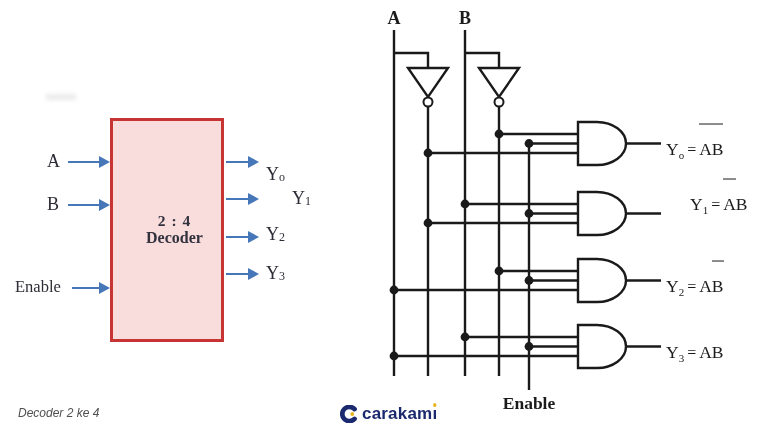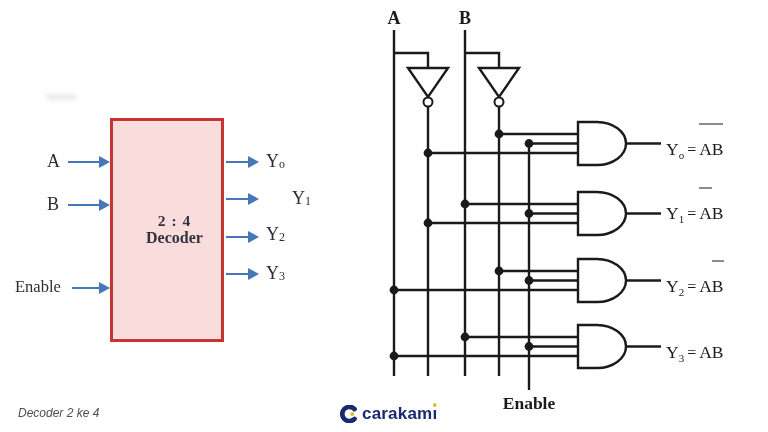--- a/index.html
+++ b/index.html
@@ -62,21 +62,21 @@
       <div class="shaft" style="left: 68px; width: 31px; top: 160.8px;"></div>
       <div class="head" style="left: 99px; top: 156px;"></div>
       <div class="pin-label" style="top: 194px; left: 47px;">B</div>
       <div class="shaft" style="left: 68px; width: 31px; top: 203.8px;"></div>
       <div class="head" style="left: 99px; top: 199px;"></div>
       <div class="pin-label" style="top: 277px; left: 15px; font-size: 16.5px;">Enable</div>
       <div class="shaft" style="left: 72px; width: 27px; top: 286.8px;"></div>
       <div class="head" style="left: 99px; top: 282px;"></div>
       <div class="shaft" style="left: 226px; width: 22px; top: 160.8px;"></div>
       <div class="head" style="left: 248px; top: 156px;"></div>
-      <div class="pin-label" style="left: 266px; top: 151px;"><span>Y</span><span class="sub">o</span></div>
+      <div class="pin-label" style="left: 266px; top: 164px;"><span>Y</span><span class="sub">o</span></div>
       <div class="shaft" style="left: 226px; width: 22px; top: 197.8px;"></div>
       <div class="head" style="left: 248px; top: 193px;"></div>
       <div class="pin-label" style="left: 266px; top: 188px; margin-left: 26px;"><span>Y</span><span class="sub">1</span></div>
       <div class="shaft" style="left: 226px; width: 22px; top: 235.8px;"></div>
       <div class="head" style="left: 248px; top: 231px;"></div>
       <div class="pin-label" style="left: 266px; top: 224px;"><span>Y</span><span class="sub">2</span></div>
       <div class="shaft" style="left: 226px; width: 22px; top: 272.8px;"></div>
       <div class="head" style="left: 248px; top: 268px;"></div>
       <div class="pin-label" style="left: 266px; top: 263px;"><span>Y</span><span class="sub">3</span></div>
     </div>
@@ -125,21 +125,21 @@
       <line x1="626" y1="280.5" x2="661" y2="280.5" stroke="#1a1a1a" stroke-width="2.4"></line>
       <path d="M578,325 H597 A29,21.5 0 0 1 597,368 H578 Z" fill="#ffffff" stroke="#1a1a1a" stroke-width="2.4"></path>
       <line x1="626" y1="346.5" x2="661" y2="346.5" stroke="#1a1a1a" stroke-width="2.4"></line>
       <text x="394" y="24" text-anchor="middle" fill="#1b1b1b" font-family="&quot;Liberation Serif&quot;,&quot;DejaVu Serif&quot;,serif" font-size="18" font-weight="600">A</text>
       <text x="465" y="24" text-anchor="middle" fill="#1b1b1b" font-family="&quot;Liberation Serif&quot;,&quot;DejaVu Serif&quot;,serif" font-size="18" font-weight="600">B</text>
       <text x="529" y="409" text-anchor="middle" fill="#1b1b1b" font-family="&quot;Liberation Serif&quot;,&quot;DejaVu Serif&quot;,serif" font-size="17.5" font-weight="600">Enable</text>
     </svg>
 
   <div id="equations">
       <div class="equation" style="top: 143.5px;"><span>Y</span><span class="eq-sub">o</span><span class="eq-eq">=</span><span class="term bar">AB</span></div>
-      <div class="equation" style="top: 208px;"><span>Y</span><span class="eq-sub">1</span><span class="eq-eq">=</span><span class="term bar">A</span><span class="term">B</span></div>
+      <div class="equation" style="top: 199px; margin-left: 24px;"><span>Y</span><span class="eq-sub">1</span><span class="eq-eq">=</span><span class="term bar">A</span><span class="term">B</span></div>
       <div class="equation" style="top: 280.5px;"><span>Y</span><span class="eq-sub">2</span><span class="eq-eq">=</span><span class="term">A</span><span class="term bar">B</span></div>
       <div class="equation" style="top: 346.5px;"><span>Y</span><span class="eq-sub">3</span><span class="eq-eq">=</span><span class="term">AB</span></div>
     </div>
 
   <div id="caption">Decoder 2 ke 4</div>
   <div id="logo">
     <svg width="18" height="18" viewBox="0 0 20 20">
       <path id="logo-c" d="M16.2 4.6 A7.9 7.9 0 1 0 16.2 15.4" fill="none" stroke-width="5.2" stroke-linecap="round" stroke="#1b2a6e"></path>
       <circle id="logo-dot" cx="13.6" cy="10" r="2.1" fill="#e6b51c"></circle>
     </svg>

